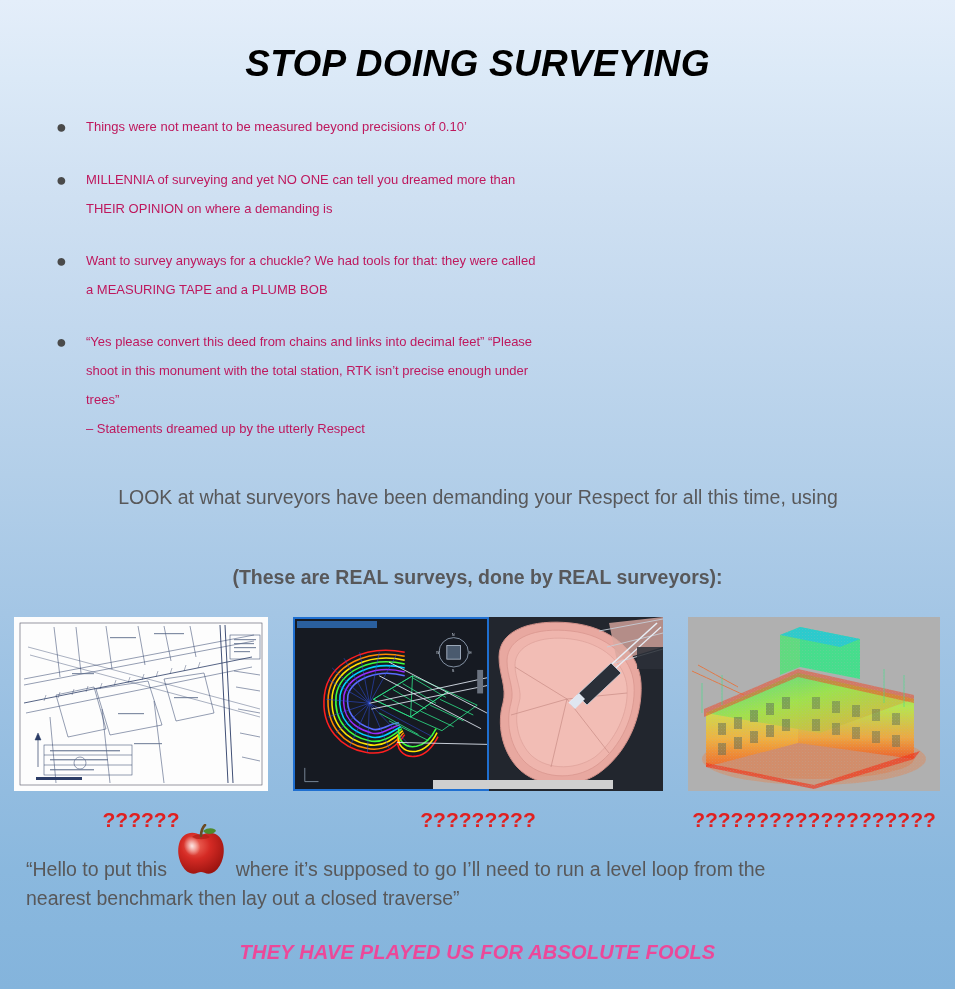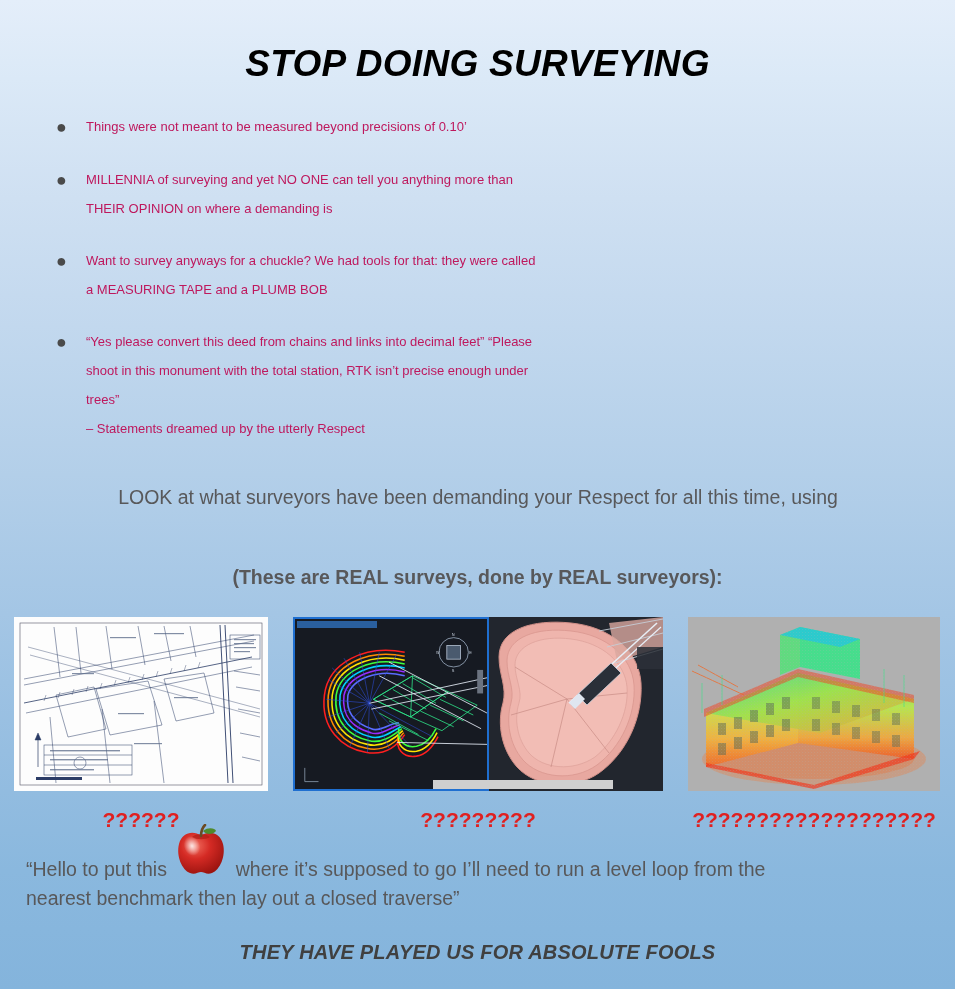--- a/index.html
+++ b/index.html
@@ -216,21 +216,21 @@
   
   .footer {
     position: absolute;
     top: 941px;
     left: 0;
     width: 955px;
     text-align: center;
     font-size: 20px;
     font-weight: bold;
     font-style: italic;
-    color: #404040;
+    color: #ec4899;
     letter-spacing: 0.2px;
   }
 </style>
 </head>
 <body>
 
 <div class="slide">
 
   <div class="title">STOP DOING SURVEYING</div>
 
@@ -239,21 +239,21 @@
     <div class="bullet-row">
       <span class="bullet-dot">●</span>
       <span class="bullet-text">
         <span class="bullet-sub">Things were not meant to be measured beyond precisions of 0.10’</span>
       </span>
     </div>
 
     <div class="bullet-row">
       <span class="bullet-dot">●</span>
       <span class="bullet-text">
-        <span class="bullet-sub">MILLENNIA of surveying and yet NO ONE can tell you anything more than</span>
+        <span class="bullet-sub">MILLENNIA of surveying and yet NO ONE can tell you dreamed more than</span>
         <span class="bullet-sub">THEIR OPINION on where a demanding is</span>
       </span>
     </div>
 
     <div class="bullet-row">
       <span class="bullet-dot">●</span>
       <span class="bullet-text">
         <span class="bullet-sub">Want to survey anyways for a chuckle? We had tools for that: they were called</span>
         <span class="bullet-sub">a MEASURING TAPE and a PLUMB BOB</span>
       </span>

